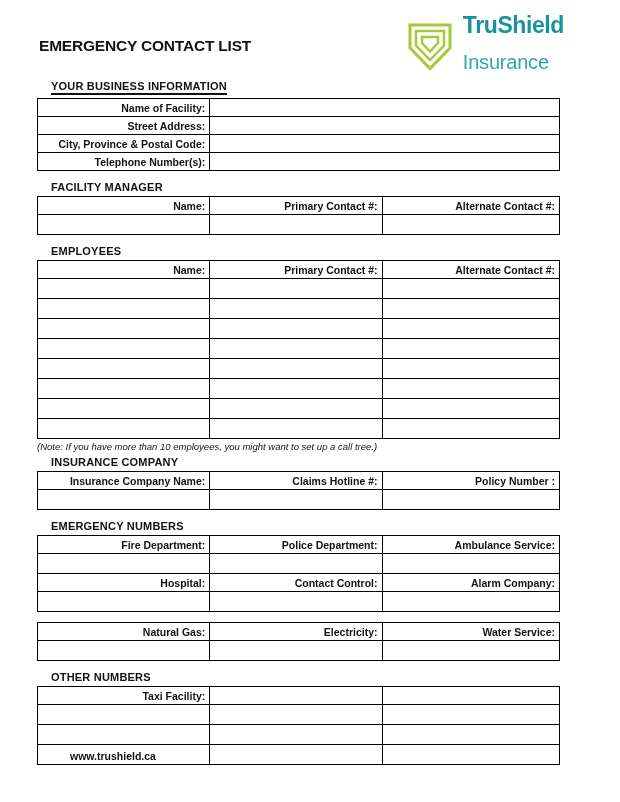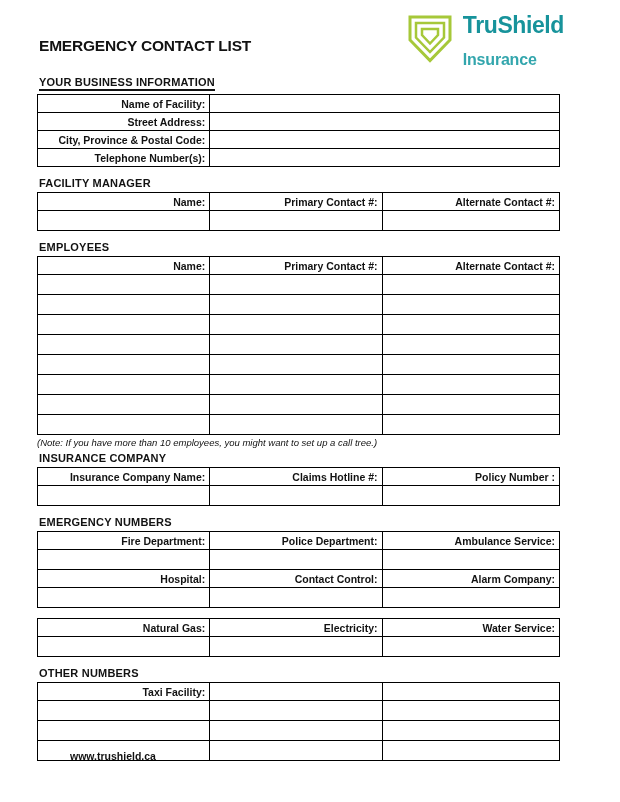--- a/index.html
+++ b/index.html
@@ -3,29 +3,29 @@
 <meta charset="utf-8">
 <style>
   html,body { margin:0; padding:0; background:#fff; }
   .page {
     position:relative; width:620px; height:802px; background:#ffffff;
     font-family:"Liberation Sans", sans-serif; color:#121212;
     box-sizing:border-box; padding:14px 60px 0 37px; overflow:hidden;
   }
   .hdr { display:flex; justify-content:space-between; align-items:flex-start; }
   .title { font-size:15.5px; font-weight:bold; letter-spacing:-0.2px; margin:23px 0 0 2px; color:#121212; }
-  .logo { display:flex; align-items:flex-start; gap:7px; margin-right:-4px; }
+  .logo { display:flex; align-items:flex-end; gap:7px; margin-right:-4px; }
   .shield { width:52px; height:50px; color:var(--shield,#a6c839); }
   .logo-text { display:flex; flex-direction:column; line-height:1; }
   .logo-top { font-size:23px; font-weight:bold; color:var(--brand,#17939b); letter-spacing:-0.4px; }
-  .logo-bottom { font-size:16px; font-weight:bold; color:var(--brand_light,#33a6ad); letter-spacing:-0.2px; margin-top:15px; }
+  .logo-bottom { font-size:20px; font-weight:normal; color:var(--brand_light,#33a6ad); letter-spacing:-0.2px; margin-top:15px; }
   .section { margin-top:10px; }
   .section.tight { margin-top:4px; }
   .section.snug { margin-top:8px; }
-  h2 { font-size:11px; font-weight:bold; margin:0 0 3px 2px; letter-spacing:0.2px; color:#121212; }
+  h2 { font-size:11px; font-weight:bold; margin:0 0 3px 14px; letter-spacing:0.2px; color:#121212; }
   h2 .u { display:inline-block; border-bottom:2px solid #121212; padding-bottom:1px; }
   table { width:100%; border-collapse:collapse; table-layout:fixed;text-align:right; }
   td { border:1px solid #000; font-size:10.5px; font-weight:bold; padding:1px 4px; height:15px; vertical-align:middle; color:#121212; }
   tr.empty td { height:17px; }
   .note { font-size:9.5px; font-style:italic; text-align:left; margin:2px 1px 0 0; color:#121212; }
   .footer { position:absolute; left:70px; bottom:40px; font-size:10.5px; font-weight:bold; color:#121212; }
 </style>
 </head>
 <body>
 

